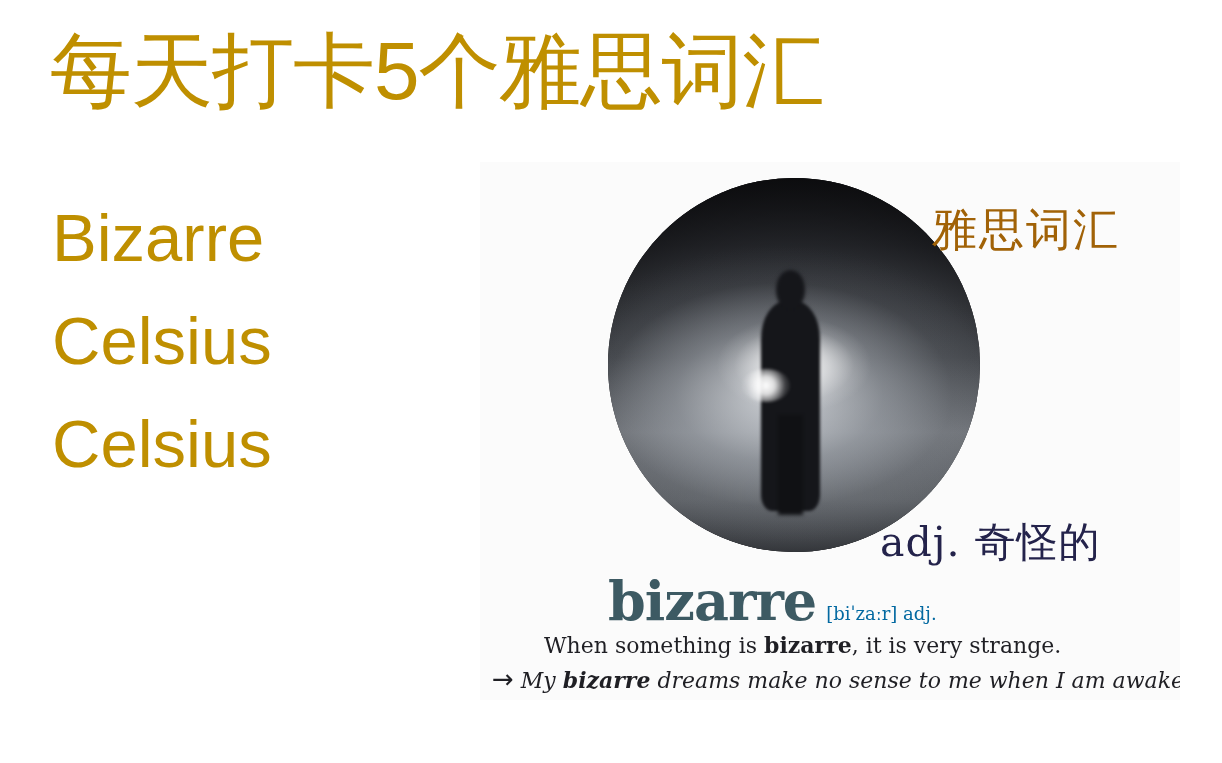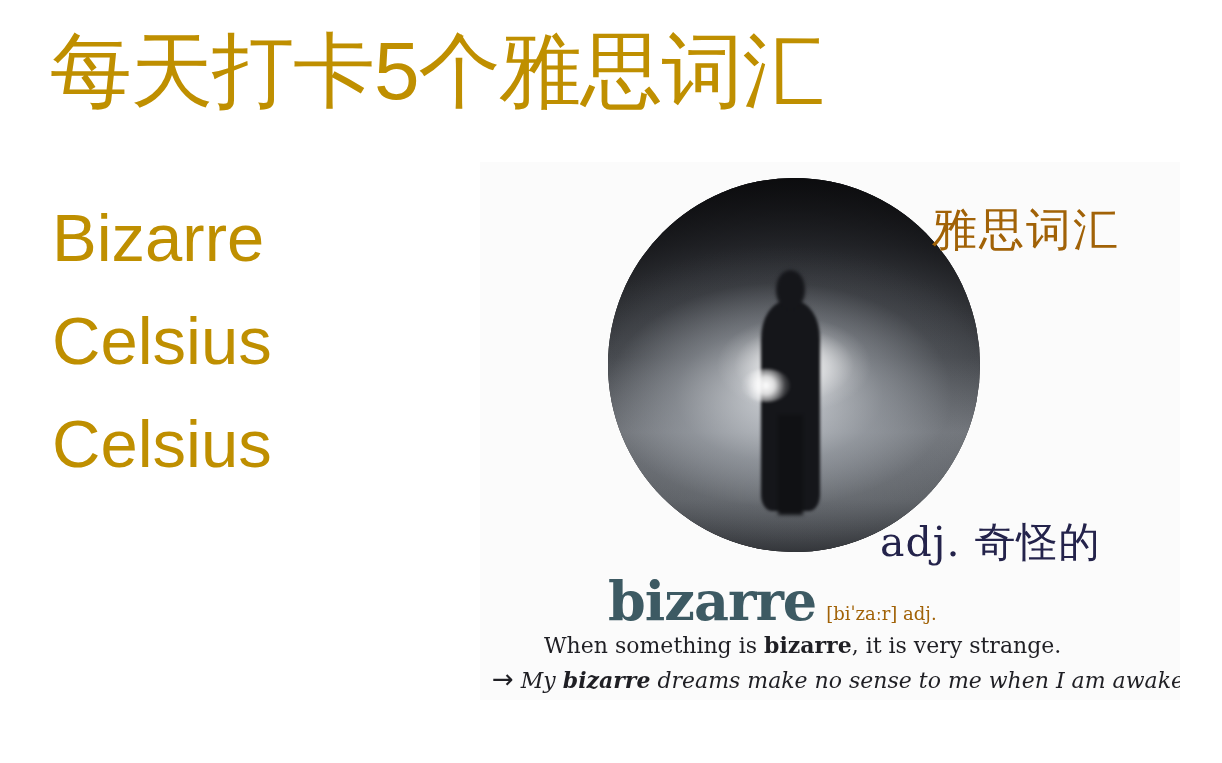--- a/index.html
+++ b/index.html
@@ -192,21 +192,21 @@
     line-height: 1;
     color: #3d5a63;
     letter-spacing: -1px;
   }
   #dict-phonetic {
     margin-left: 10px;
     padding-bottom: 5px;
     font-family: "DejaVu Serif", "Liberation Serif", serif;
     font-size: 18px;
     line-height: 1;
-    color: #a16207;
+    color: #0369a1;
   }
   #dict-definition {
     position: absolute;
     left: 64px;
     top: 470px;
     width: 620px;
     font-family: "DejaVu Serif", "Liberation Serif", serif;
     font-size: 22px;
     line-height: 1.2;
     color: #1f1f24;

